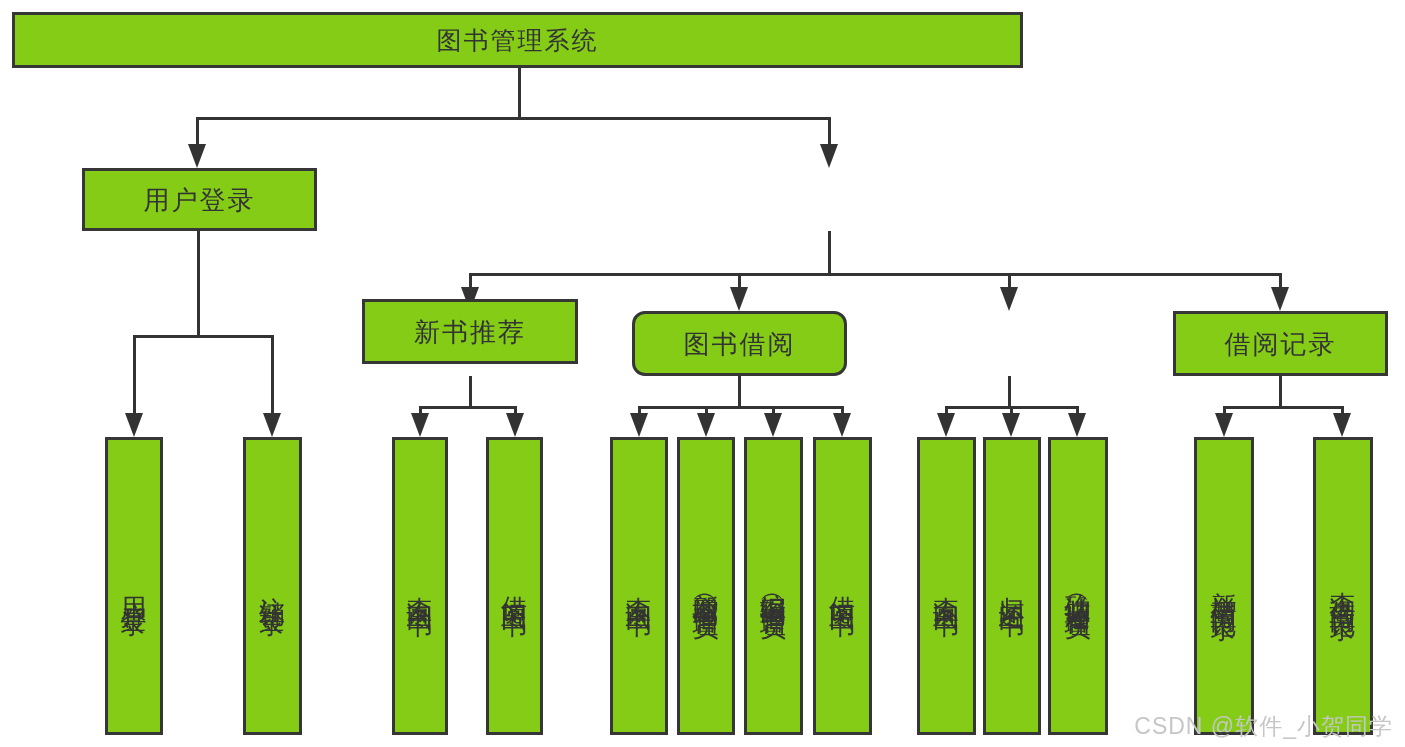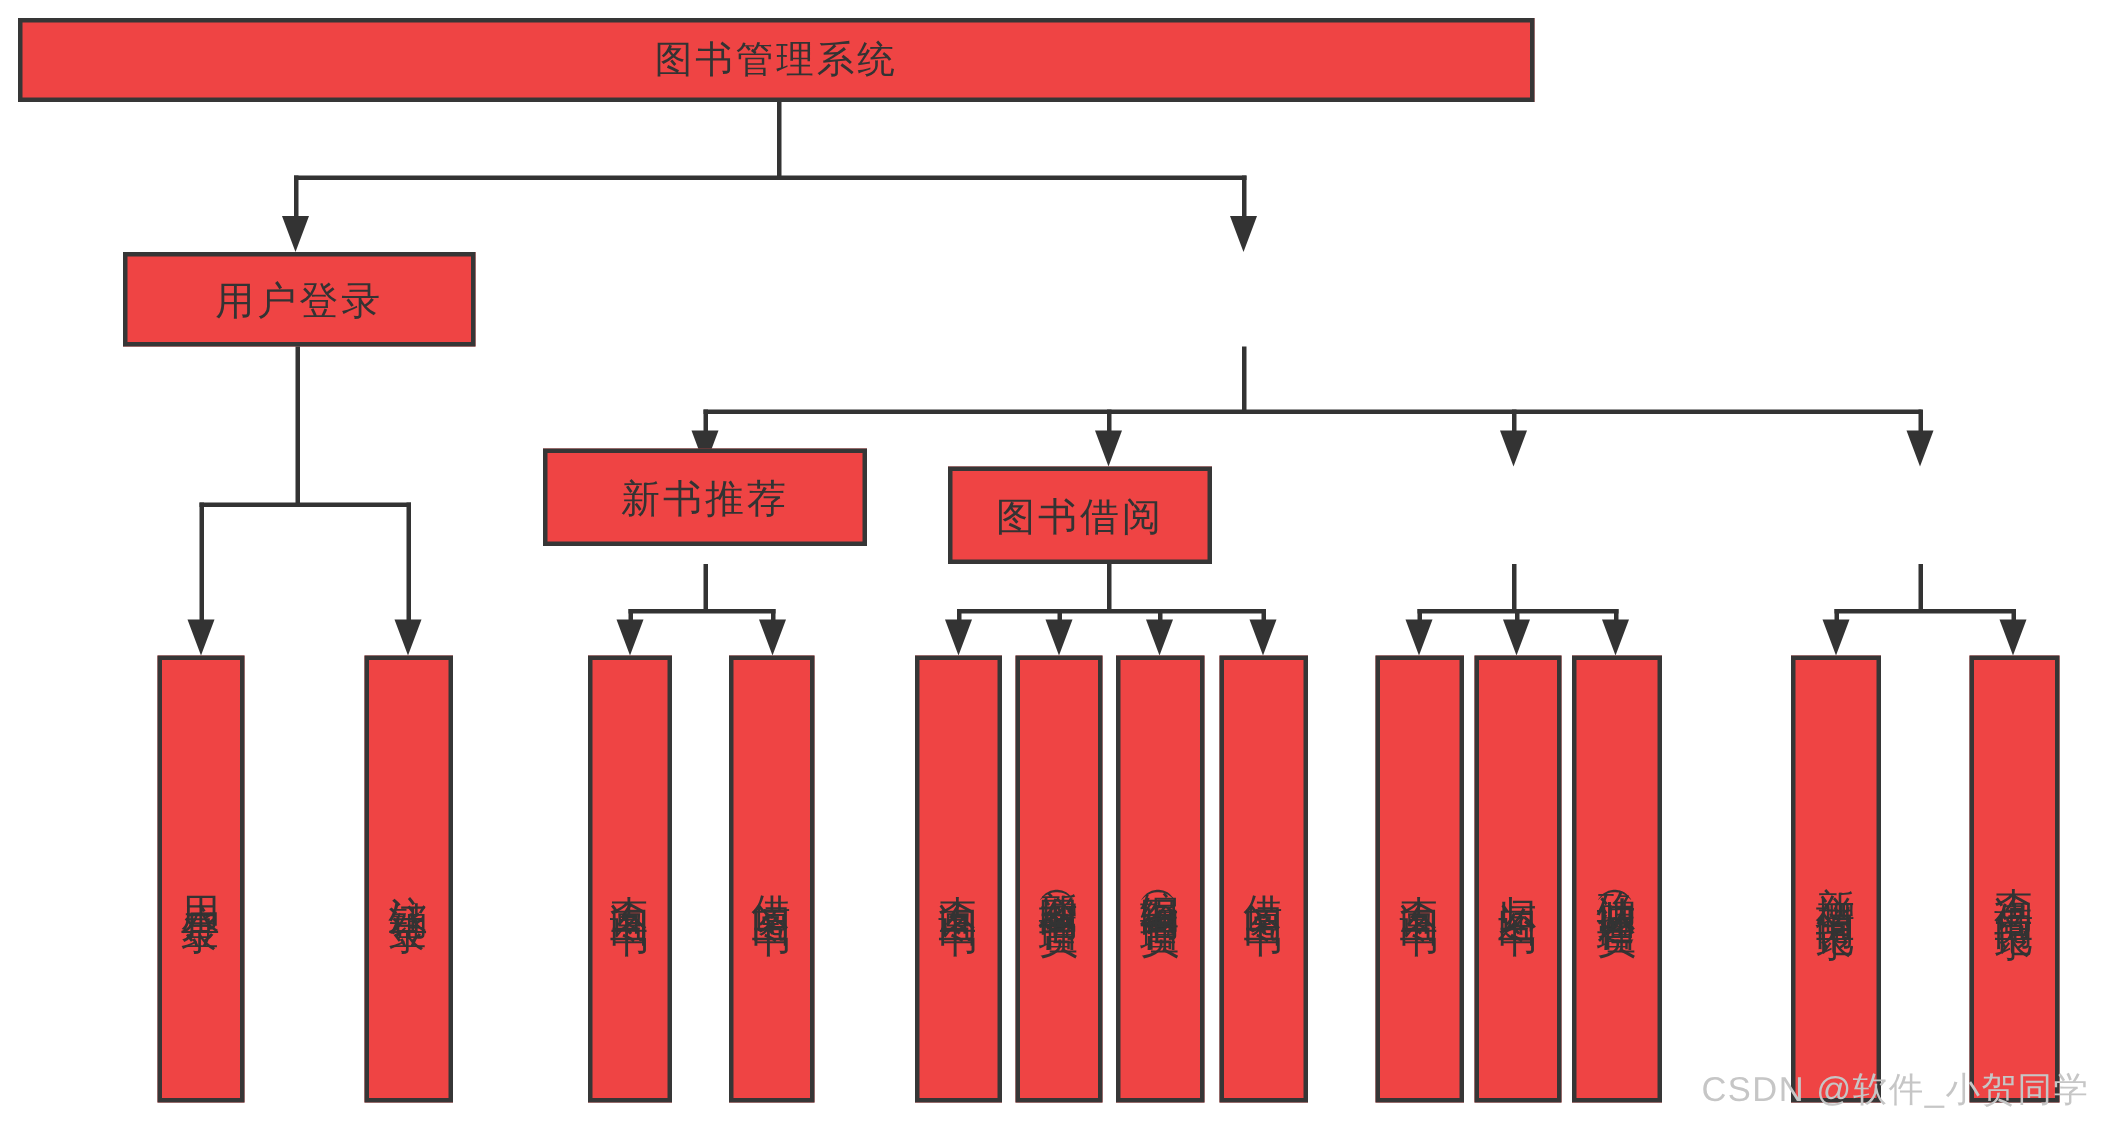--- a/index.html
+++ b/index.html
@@ -6,21 +6,21 @@
   #canvas{
     position:relative;
     width:1405px;height:747px;
     background:#ffffff;
     font-family:"Liberation Sans", sans-serif;
     overflow:hidden;
   }
   .box{
     position:absolute;
     box-sizing:border-box;
-    background:#ef4444;
+    background:#84cc16;
     border:3px solid #363636;
     display:flex;
     align-items:center;
     justify-content:center;
     color:#333333;
     font-size:26px;
     letter-spacing:2px;
     text-align:center;
     line-height:1;
     white-space:nowrap;
@@ -82,21 +82,22 @@
   <div class="vl" style="left:469px;top:273px;height:20px;"></div>
   <div class="arrow" style="left:461px;top:287px;"></div>
   <div class="vl" style="left:738px;top:273px;height:20px;"></div>
   <div class="arrow" style="left:730px;top:287px;"></div>
   <div class="vl" style="left:1008px;top:273px;height:20px;"></div>
   <div class="arrow" style="left:1000px;top:287px;"></div>
   <div class="vl" style="left:1279px;top:273px;height:20px;"></div>
   <div class="arrow" style="left:1271px;top:287px;"></div>
 
   <div class="box" style="left:362px;top:299px;width:216px;height:65px;">新书推荐</div>
-  <div class="box" style="left:632px;top:311px;width:176px;height:65px;">图书借阅</div>
+  <div class="box" style="left:632px;top:311px;width:215px;height:65px;border-radius:13px;">图书借阅</div>
+  <div class="box" style="left:1173px;top:311px;width:215px;height:65px;">借阅记录</div>
 
   <div class="vl" style="left:469px;top:376px;height:32px;"></div>
   <div class="hl" style="left:419px;top:406px;width:98px;"></div>
   <div class="vl" style="left:419px;top:406px;height:14px;"></div>
   <div class="arrow" style="left:411px;top:413px;"></div>
   <div class="vl" style="left:514px;top:406px;height:14px;"></div>
   <div class="arrow" style="left:506px;top:413px;"></div>
 
   <div class="vl" style="left:738px;top:376px;height:32px;"></div>
   <div class="hl" style="left:638px;top:406px;width:206px;"></div>

